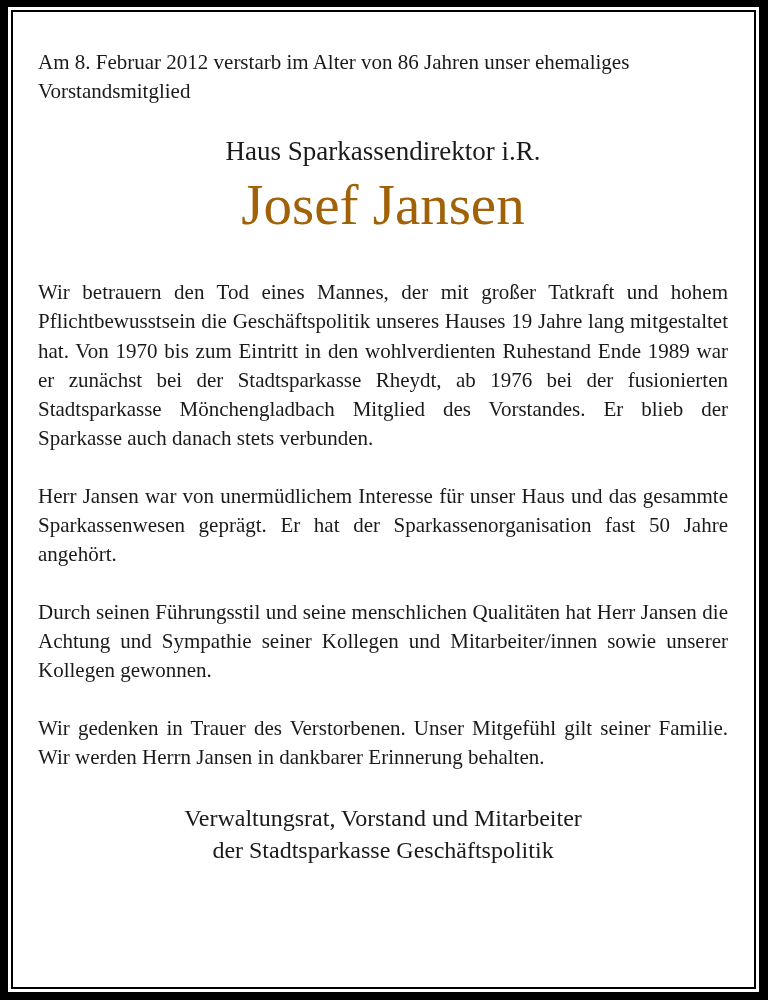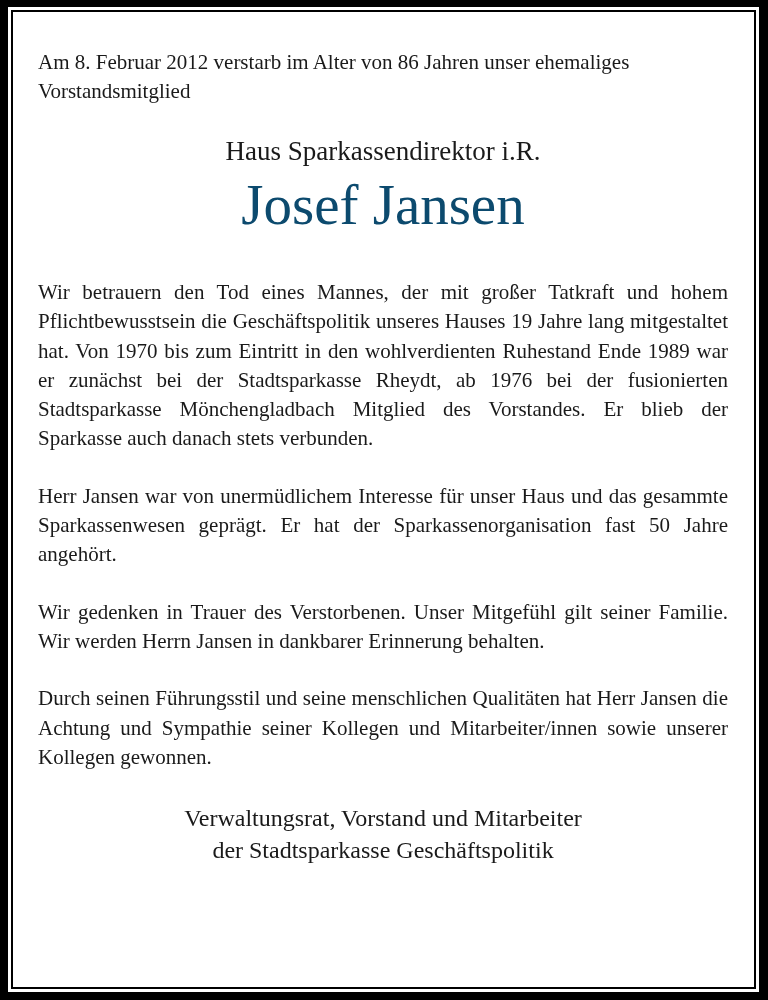--- a/index.html
+++ b/index.html
@@ -12,38 +12,38 @@
   .frame-inner {
     position: absolute; left: 3px; top: 3px; right: 3px; bottom: 3px;
     border: 2px solid #000; box-sizing: border-box;
   }
   .content {
     position: absolute; left: 38px; top: 48px; width: 690px;
     font-family: "Liberation Serif", "DejaVu Serif", serif; color: #1a1a1a;
   }
   .intro { font-size: 21px; line-height: 29px; margin: 0; }
   .title-line { font-size: 27px; line-height: 34px; text-align: center; margin: 28px 0 0 0; }
-  .name { font-size: 57px; line-height: 66px; text-align: center; margin: 4px 0 0 0; color: #0c4a6e; }
+  .name { font-size: 57px; line-height: 66px; text-align: center; margin: 4px 0 0 0; color: #a16207; }
   .para { font-size: 21px; line-height: 29.3px; text-align: justify; margin: 0; }
   .p1 { margin-top: 40px; }
   .pgap { margin-top: 28px; }
   .sig { font-size: 24px; line-height: 32px; text-align: center; margin-top: 30px; }
 </style>
 </head>
 <body>
 
 <div class="frame-outer">
   <div class="frame-inner"></div>
 </div>
 
 <div class="content">
   <p class="intro">Am 8. Februar 2012 verstarb im Alter von 86 Jahren unser ehemaliges Vorstandsmitglied</p>
   <p class="title-line">Haus Sparkassendirektor i.R.</p>
   <p class="name">Josef Jansen</p>
   <p class="para p1">Wir betrauern den Tod eines Mannes, der mit großer Tatkraft und hohem Pflichtbewusstsein die Geschäftspolitik unseres Hauses 19 Jahre lang mitgestaltet hat. Von 1970 bis zum Eintritt in den wohlverdienten Ruhestand Ende 1989 war er zunächst bei der Stadtsparkasse Rheydt, ab 1976 bei der fusionierten Stadtsparkasse Mönchengladbach Mitglied des Vorstandes. Er blieb der Sparkasse auch danach stets verbunden.</p>
   <p class="para pgap">Herr Jansen war von unermüdlichem Interesse für unser Haus und das gesammte Sparkassenwesen geprägt. Er hat der Sparkassen­organisation fast 50 Jahre angehört.</p>
+  <p class="para pgap">Durch seinen Führungsstil und seine menschlichen Qualitäten hat Herr Jansen die Achtung und Sympathie seiner Kollegen und Mitarbeiter/innen sowie unserer Kollegen gewonnen.</p>
   <p class="para pgap">Wir gedenken in Trauer des Verstorbenen. Unser Mitgefühl gilt seiner Familie. Wir werden Herrn Jansen in dankbarer Erinnerung behalten.</p>
-  <p class="para pgap">Durch seinen Führungsstil und seine menschlichen Qualitäten hat Herr Jansen die Achtung und Sympathie seiner Kollegen und Mitarbeiter/innen sowie unserer Kollegen gewonnen.</p>
   <div class="sig">
     <div>Verwaltungsrat, Vorstand und Mitarbeiter</div>
     <div>der Stadtsparkasse Geschäftspolitik</div>
   </div>
 </div>
 
 </body></html>

